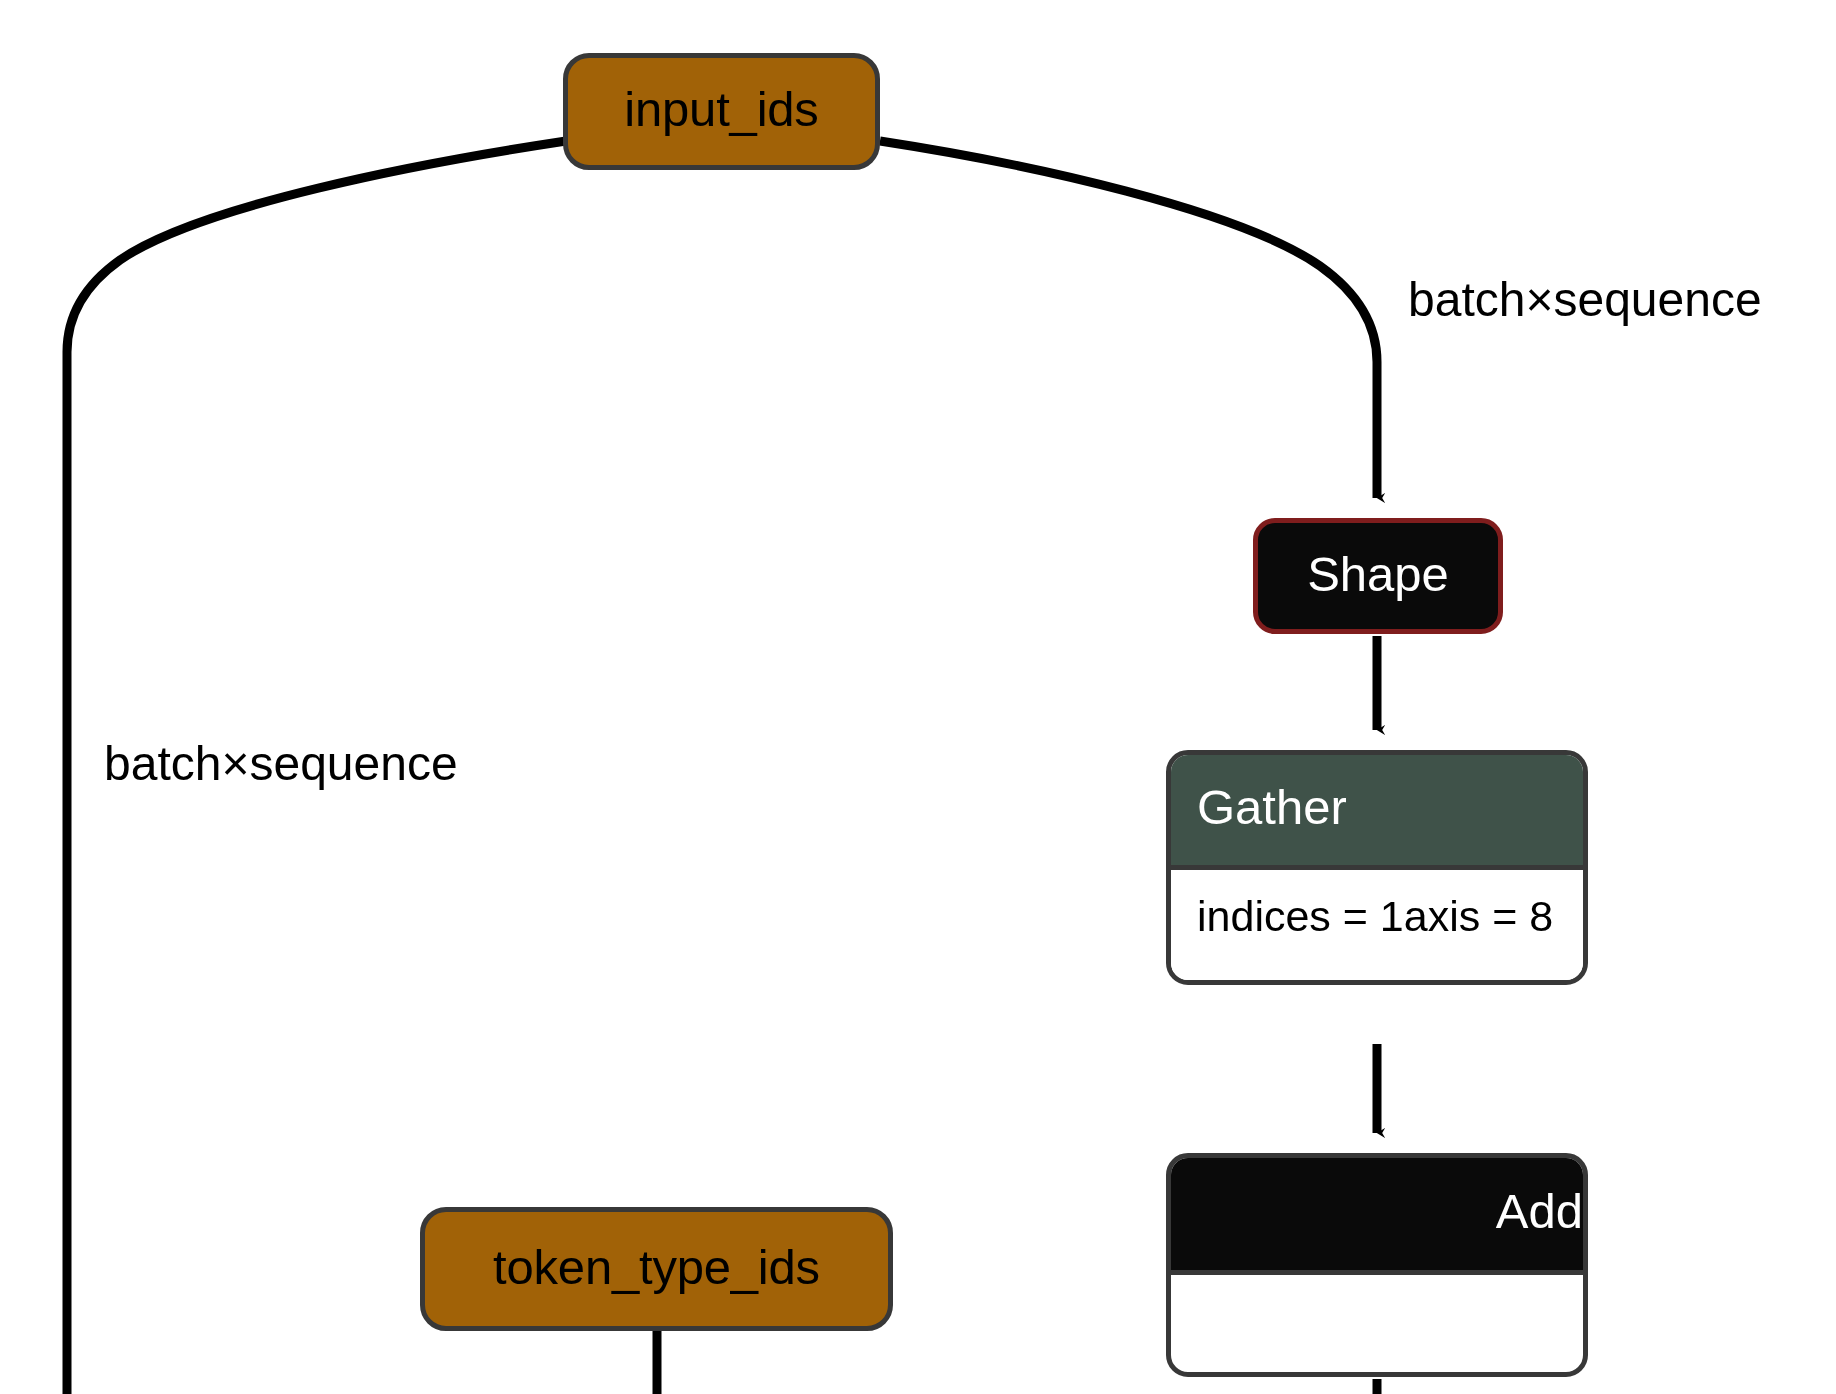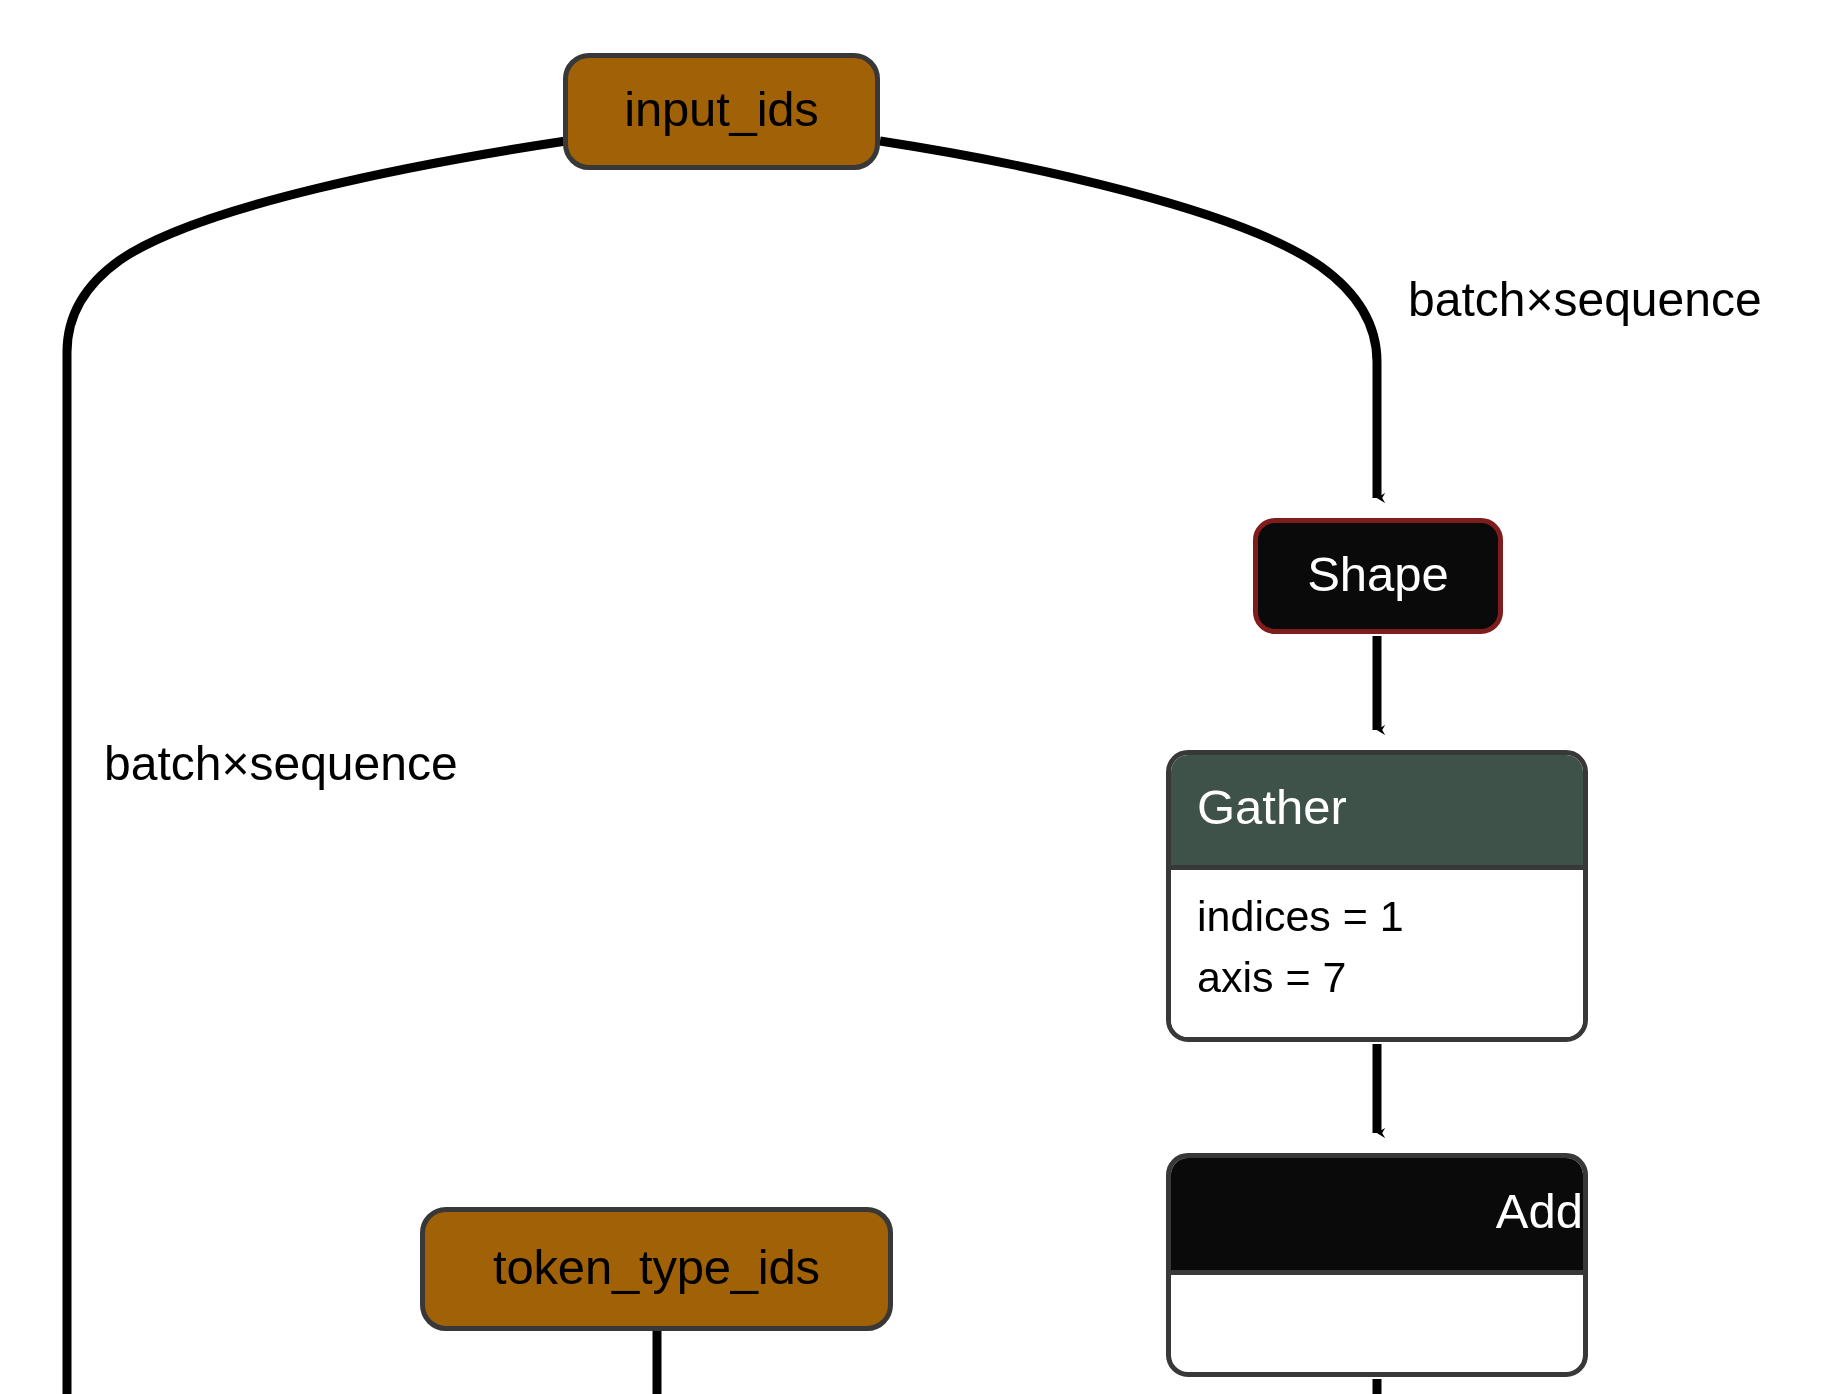--- a/index.html
+++ b/index.html
@@ -80,21 +80,21 @@
     align-items: center;
     padding: 0 0 6px 26px;
     border-bottom: 5px solid #383838;
   }
   .op-node .op-body {
     box-sizing: border-box;
     background: #ffffff;
     flex: 1 1 auto;
     padding: 16px 26px 10px 26px;
     display: flex;
-    flex-direction: column;
+    flex-direction: row;
     justify-content: flex-start;
   }
   .op-node .attr-row {
     color: #000000;
     font-size: 43px;
     line-height: 1.42;
     white-space: nowrap;
   }
 
   
@@ -136,27 +136,27 @@
   <div class="edge-label" style="left:104px; top:740px;">batch×sequence</div>
 
   <div class="io-node" style="left:563px; top:53px; width:317px; height:117px;">
     <span class="io-label">input_ids</span>
   </div>
 
   <div class="op-simple" style="left:1253px; top:518px; width:250px; height:116px;">
     <span class="op-title">Shape</span>
   </div>
 
-  <div class="op-node" style="left:1166px; top:750px; width:422px; height:292px;">
+  <div class="op-node" style="left:1166px; top:750px; width:422px; height:235px;">
     <div class="op-header" style="height:115px; background:#3f5249;">
       <span>Gather</span>
     </div>
     <div class="op-body">
       <div class="attr-row">indices = 1</div>
-      <div class="attr-row">axis = 7</div>
+      <div class="attr-row">axis = 8</div>
     </div>
   </div>
 
   <div class="op-node" style="left:1166px; top:1153px; width:422px; height:224px;">
     <div class="op-header" style="height:117px; background:#0a0a0a;justify-content:flex-end;">
       <span>Add</span>
     </div>
   </div>
 
   <div class="io-node" style="left:420px; top:1207px; width:473px; height:124px;">

